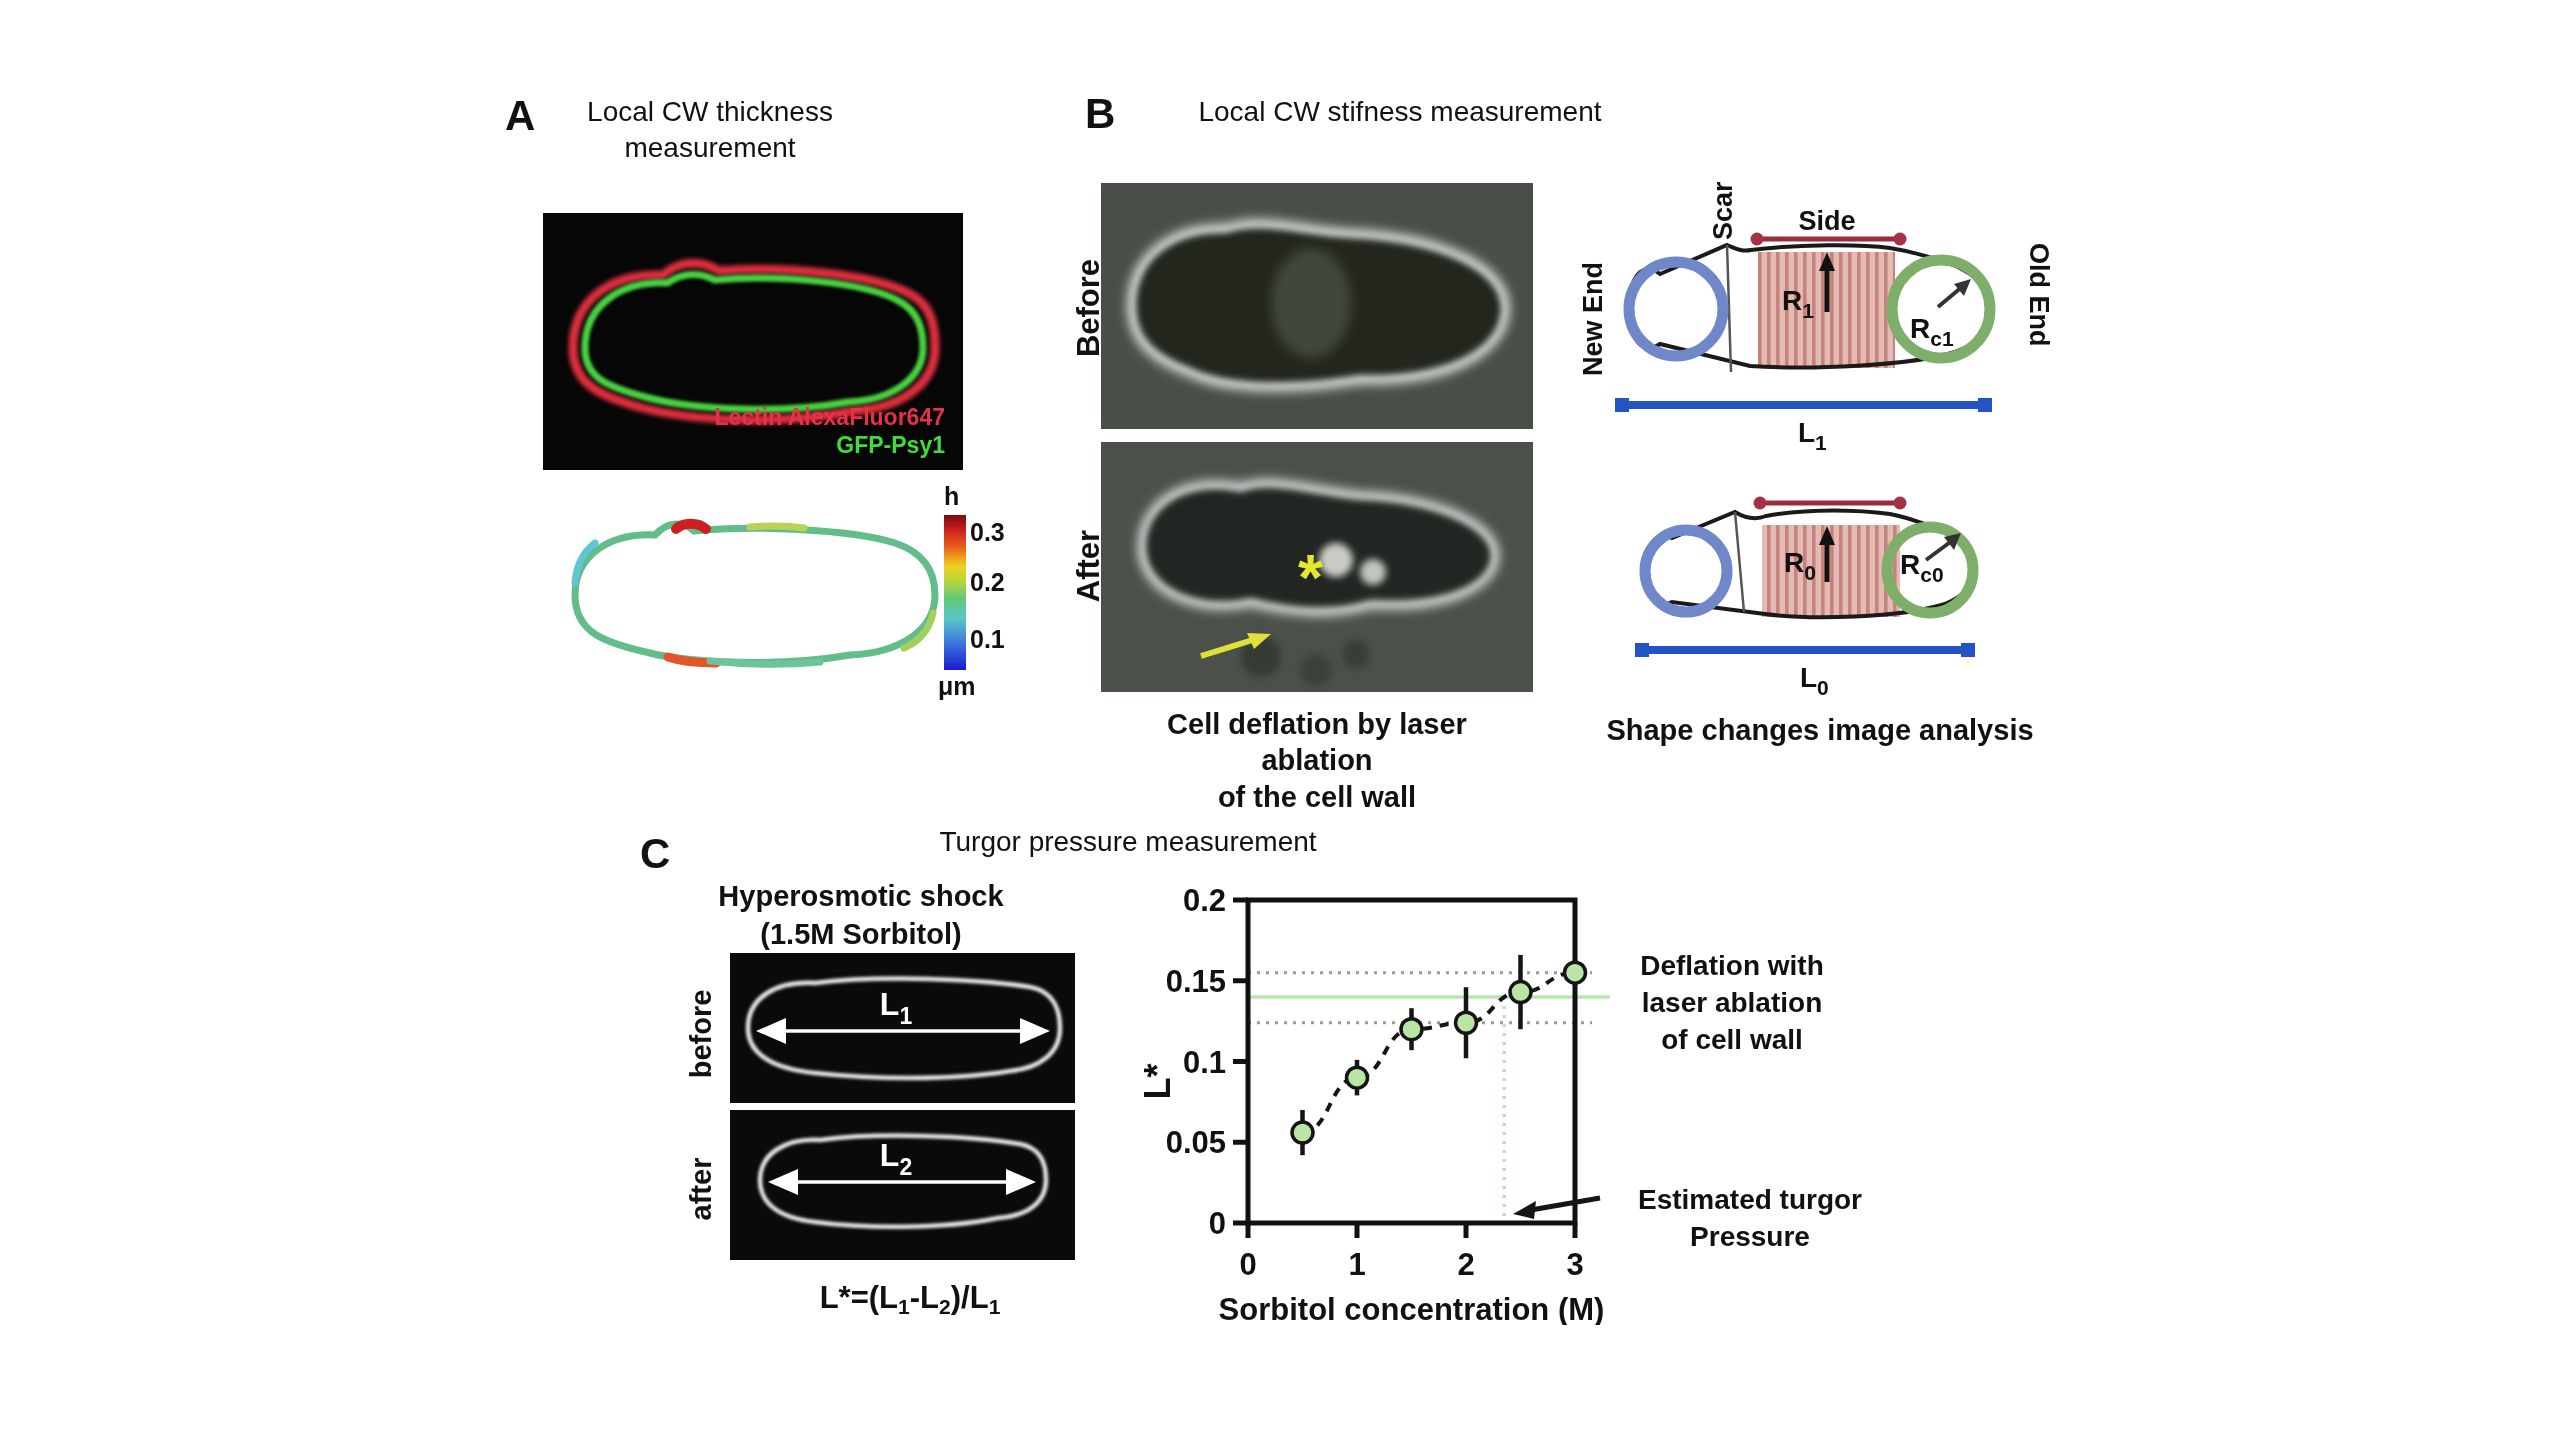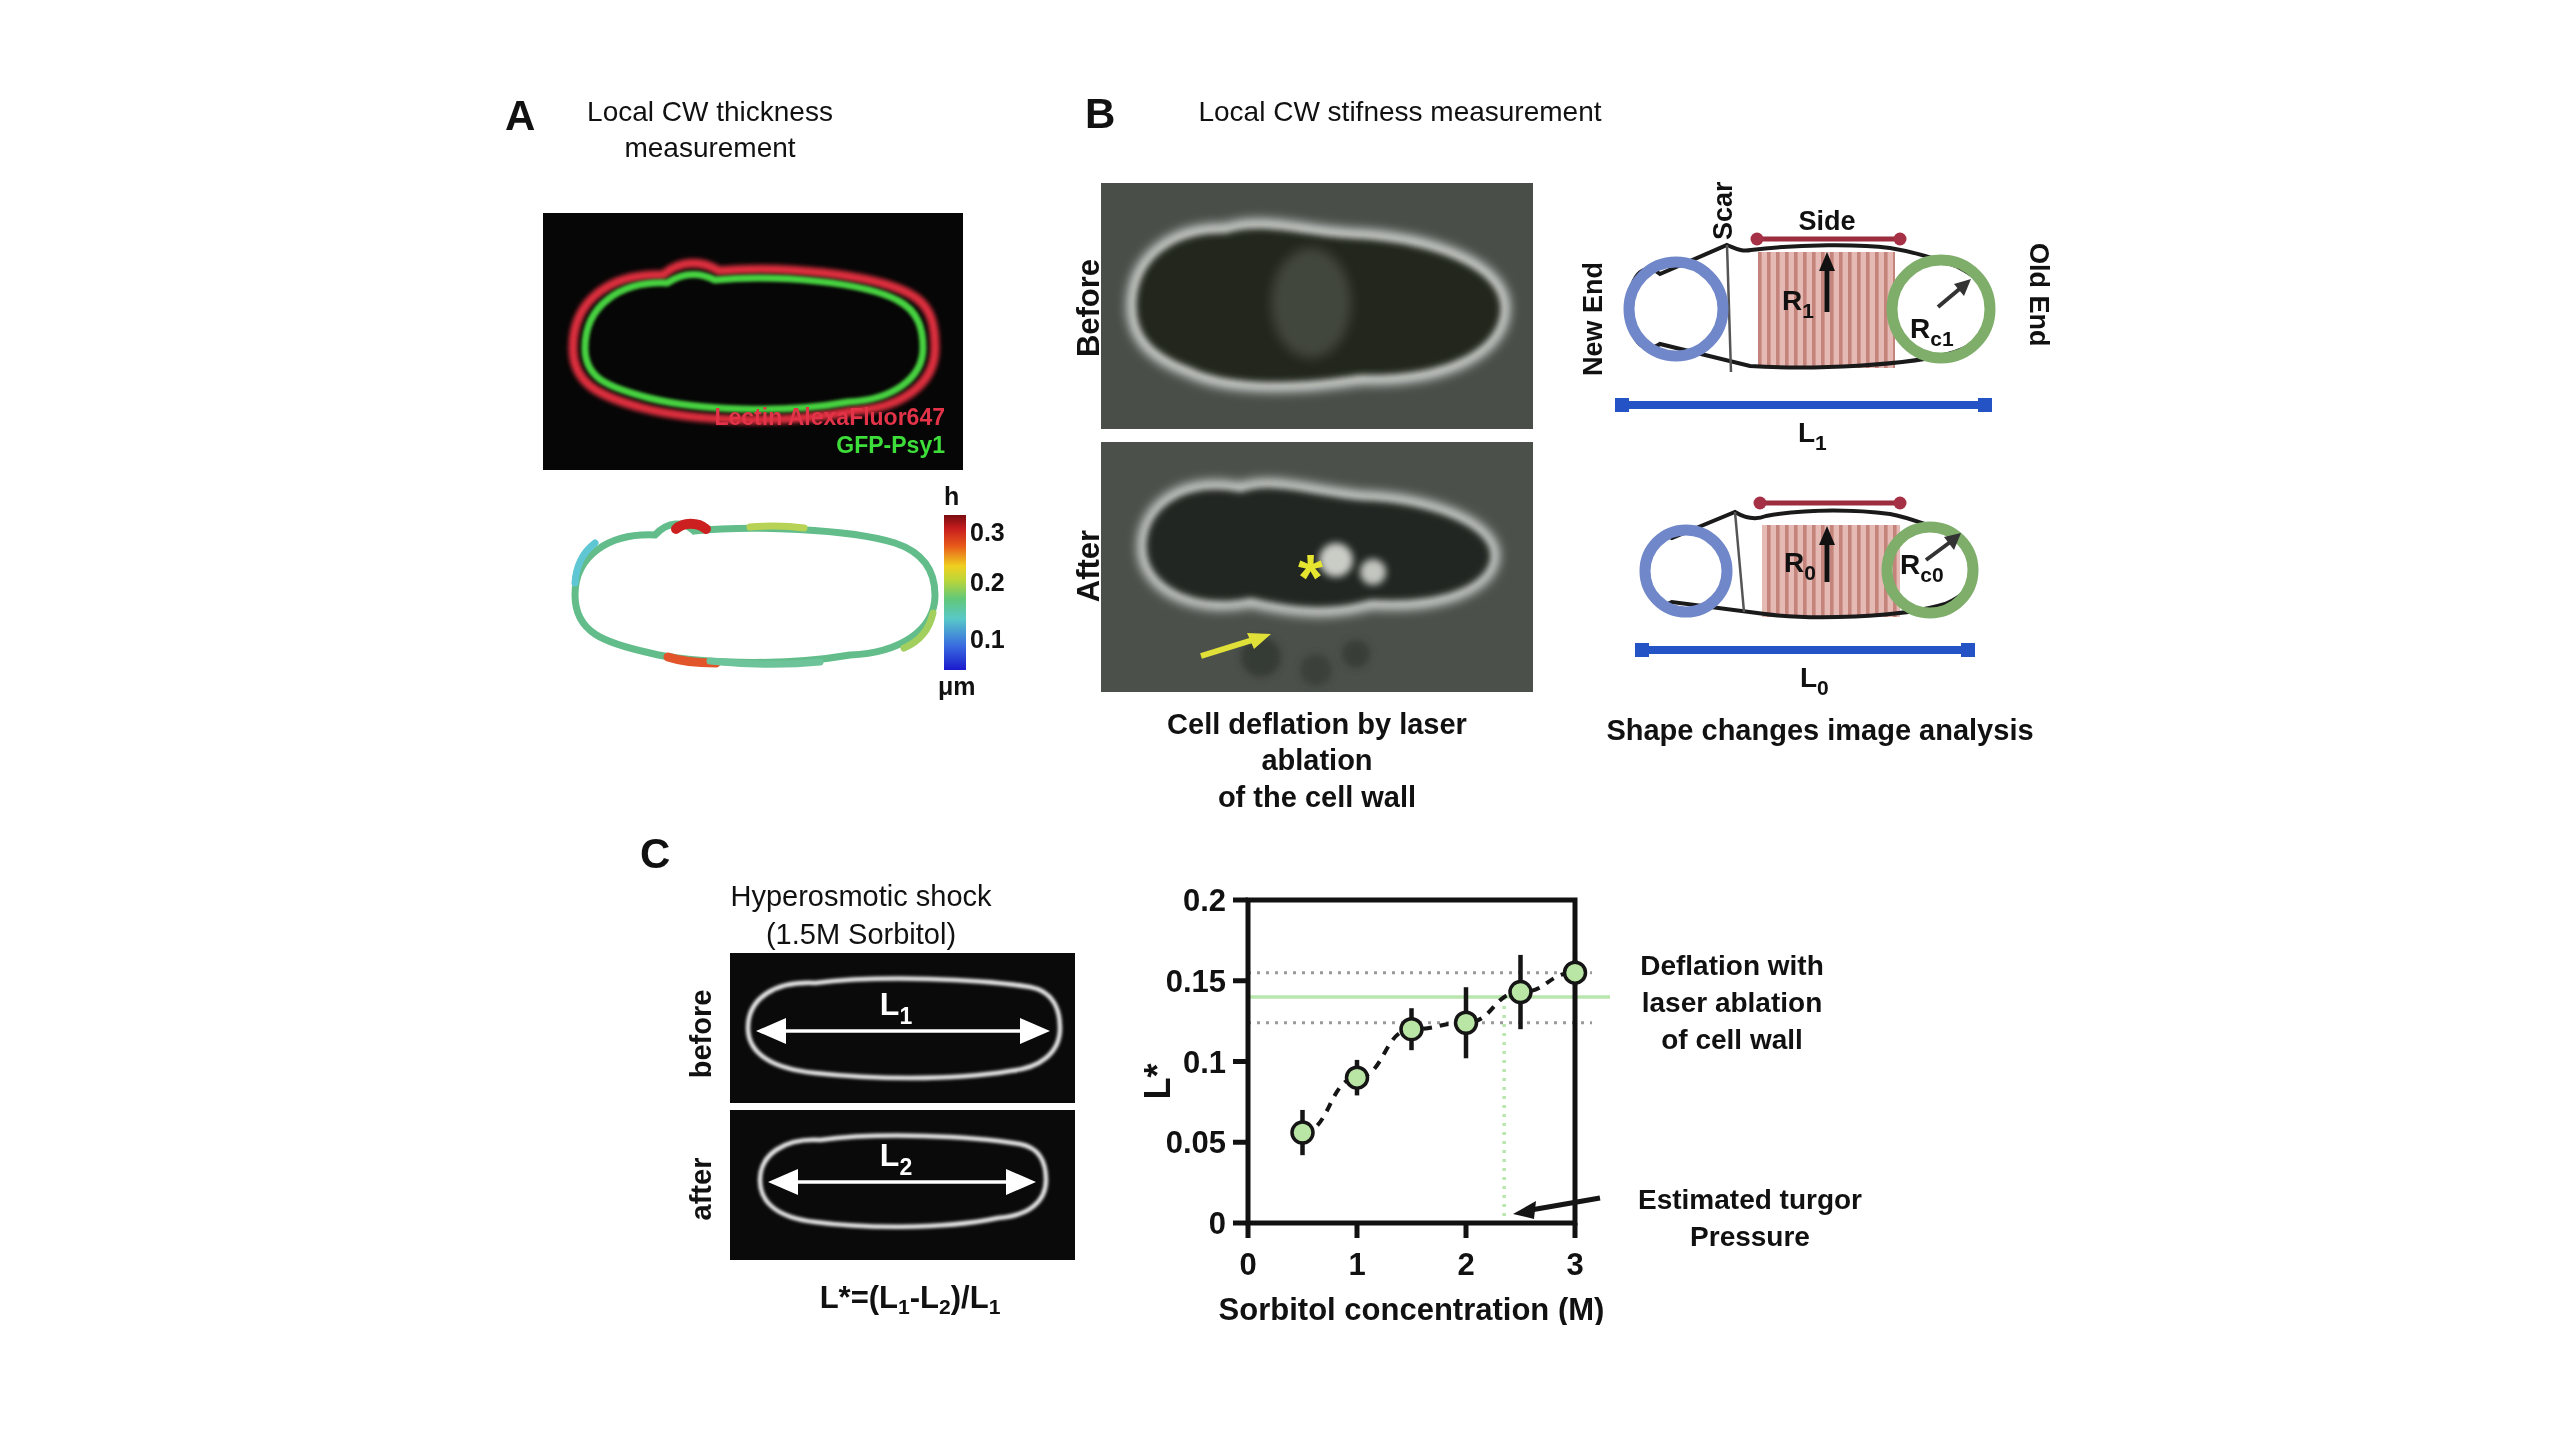--- a/index.html
+++ b/index.html
@@ -2,21 +2,21 @@
 <html><head>
 <meta charset="utf-8">
 <style>
   html,body{margin:0;padding:0;background:#ffffff;}
   .figure{position:relative;width:2560px;height:1436px;background:#ffffff;overflow:hidden;
           font-family:"Liberation Sans","DejaVu Sans",sans-serif;color:#151515;}
   .abs{position:absolute;}
   .panel-letter{font-size:42px;font-weight:bold;color:#111;}
   .ptitle{font-size:28px;font-weight:normal;text-align:center;line-height:1.28;color:#111;}
   .caption{font-size:29px;font-weight:bold;text-align:center;line-height:1.25;color:#111;}
-  .subtitle{font-size:29px;font-weight:normal;text-align:center;line-height:1.3;color:#111;}
+  .subtitle{font-size:29px;font-weight:bold;text-align:center;line-height:1.3;color:#111;}
   .rot{position:absolute;transform:translate(-50%,-50%) rotate(-90deg);white-space:nowrap;
        font-weight:bold;color:#111;}
   .rot-b{font-size:31px;}
   .rot-c{font-size:29px;}
   .cbar-label{font-size:25px;font-weight:bold;color:#111;white-space:nowrap;}
   .formula{font-size:31px;font-weight:bold;color:#111;white-space:nowrap;}
   .sub{font-size:0.68em;vertical-align:-0.28em;}
   .annot{font-size:28px;font-weight:bold;text-align:center;line-height:1.32;color:#111;}
   .line-block span{display:block;}
 </style>
@@ -152,20 +152,21 @@
     <polygon points="401,393 384,397 394,410" fill="#333"></polygon>
     <line x1="82" y1="510" x2="408" y2="510" stroke="#2353c4" stroke-width="8"></line>
     <rect x="75" y="503" width="14" height="14" fill="#2353c4"></rect>
     <rect x="401" y="503" width="14" height="14" fill="#2353c4"></rect>
     <text x="240" y="547" font-size="28" font-weight="bold" fill="#111"><tspan>L</tspan><tspan dy="8" font-size="21">0</tspan></text>
   </svg>
 
   <div class="abs caption" style="left:1588px;top:712px;width:464px;">Shape changes image analysis</div>
 
   <div class="abs panel-letter" style="left:640px;top:830px;">C</div>
+  <div class="abs ptitle" style="left:928px;top:824px;width:400px;">Turgor pressure measurement</div>
   <div class="abs subtitle line-block" style="left:711px;top:878px;width:300px;">
     <span>Hyperosmotic shock</span>
     <span>(1.5M Sorbitol)</span>
   </div>
 
   <div class="rot rot-c" style="left:701px;top:1034px;">before</div>
   <div class="rot rot-c" style="left:701px;top:1189px;">after</div>
 
   <svg class="abs" style="left:730px;top:953px;" width="345" height="150">
     <rect x="0" y="0" width="345" height="150" fill="#0a0a0a"></rect>

